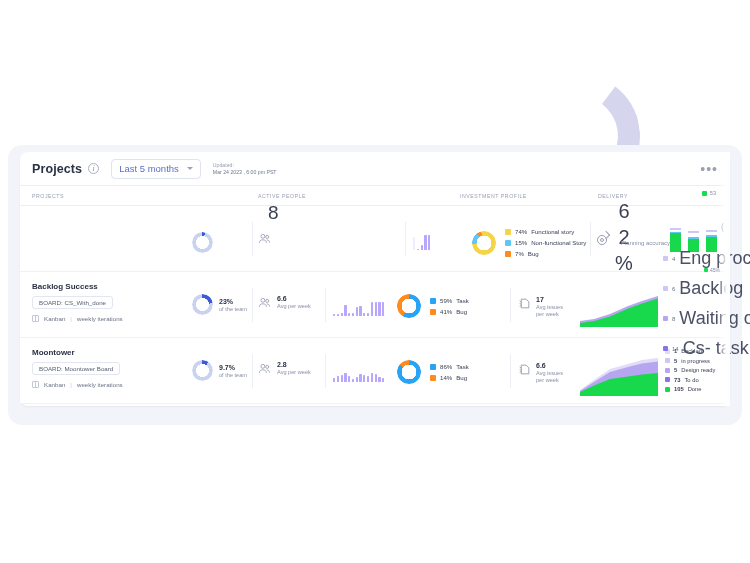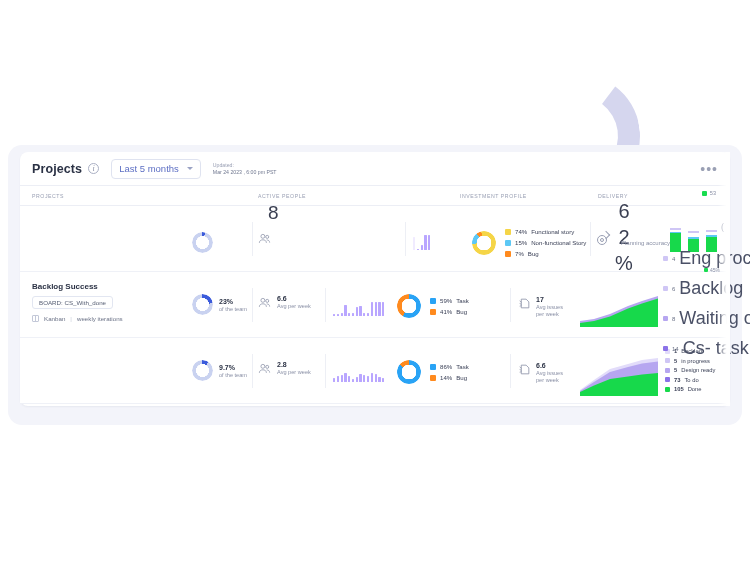--- a/index.html
+++ b/index.html
@@ -436,20 +436,30 @@
         <div class="rleg-row">
           <span class="rleg-sq" style="background:#8b72e8"></span>
           <span class="rleg-n">14</span>
           <span class="rleg-l">Cs- task</span>
         </div>
       </div>
     </div>
 
     <div class="row">
 
+      <div class="proj-block">
+        <div class="proj-name">Moontower</div>
+        <div class="board-chip">BOARD: Moontower Board</div>
+        <div class="meta-line">
+          <span class="meta-ico sq"></span>
+          <span class="meta-txt">Kanban</span>
+          <span class="meta-sep">|</span>
+          <span class="meta-txt">weekly iterations</span>
+        </div>
+      </div>
 
       <div class="team-wrap">
         <div class="donut-sm" style="background:conic-gradient(#3b5bdb 0 9.7%, #c9d2f0 9.7% 100%);
                     -webkit-mask: radial-gradient(circle 6.5px at 50% 50%, transparent 98%, #000 100%);
                             mask: radial-gradient(circle 6.5px at 50% 50%, transparent 98%, #000 100%);"></div>
         <div>
           <div class="team-val">9.7%</div>
           <div class="team-sub">of the team</div>
         </div>
       </div>

